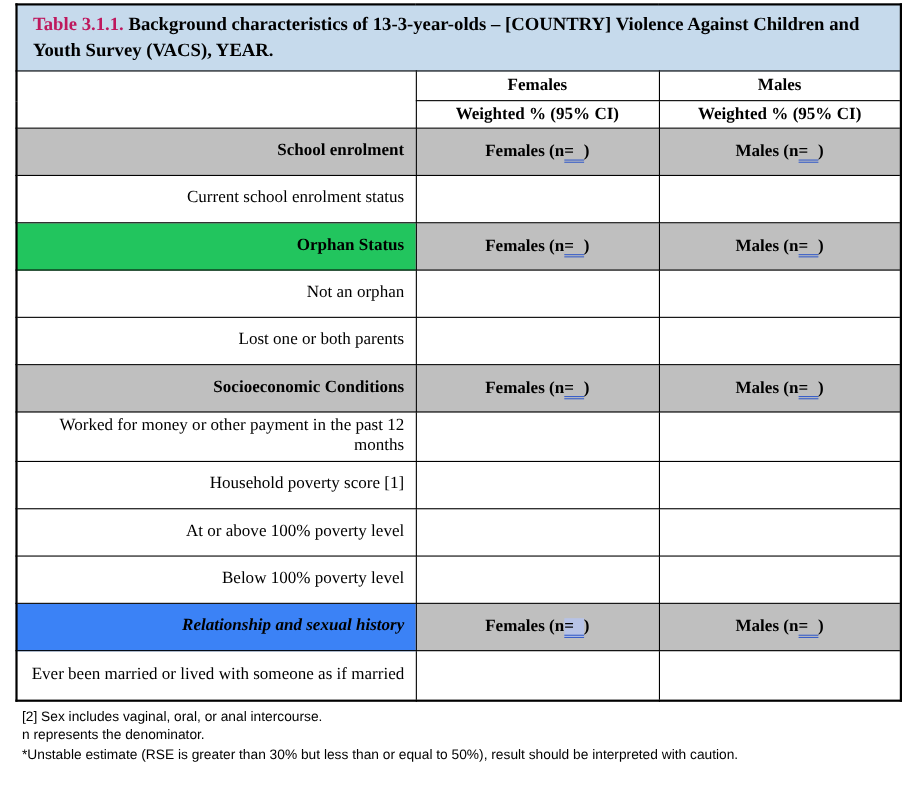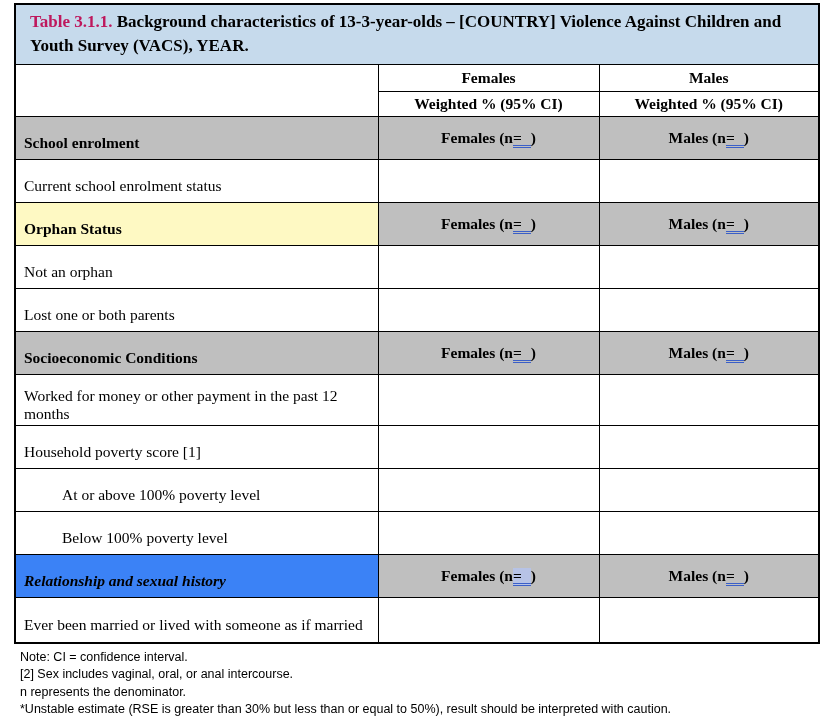--- a/index.html
+++ b/index.html
@@ -11,21 +11,21 @@
   tr.title-row td{font-weight:bold;font-size:17px;line-height:24px;padding:5px 14px 6px 14px;}
   .title-prefix{font-weight:bold;}
   
   tr.colhead td{text-align:center;font-weight:bold;font-size:15.5px;}
   tr.colhead1{height:27px;}
   tr.colhead2{height:25px;}
   td.corner{background:#fff;}
   
   tr.trow{height:43px;}
   tr.trow2{height:45px;}
-  td.lbl{padding:12px 10px 2px 8px;font-size:15.5px;text-align:left;}
+  td.lbl{padding:0 10px 2px 8px;font-size:15.5px;text-align:right;}
   td.lbl.indent{padding-left:46px;}
   td.val{text-align:center;font-size:15.5px;margin-top:13px;}
   tr.section td{font-weight:bold;}
   tr.section td.lbl{font-size:15.5px;}
   
   .blank{display:inline-block;line-height:15px;padding-right:9px;border-bottom:3px double;}
   
   .notes{font-family:"Liberation Sans",sans-serif;font-size:12.5px;line-height:17.6px;padding:5px 0 0 6px;}
 </style>
 </head>
@@ -62,21 +62,21 @@
       <td class="val" style="background: rgb(191, 191, 191);"><span>Males (n</span><span class="blank" style="border-bottom-color: rgb(58, 95, 200);">=</span><span>)</span></td>
     </tr>
 
     <tr class="trow">
       <td class="lbl">Current school enrolment status</td>
       <td class="val"></td>
       <td class="val"></td>
     </tr>
 
     <tr class="trow section">
-      <td class="lbl" style="background: #fef9c3; margin-left: 20px;">Orphan Status</td>
+      <td class="lbl" style="background: #22c55e; margin-left: 20px;">Orphan Status</td>
       <td class="val" style="background: rgb(191, 191, 191);"><span>Females (n</span><span class="blank" style="border-bottom-color: rgb(58, 95, 200);">=</span><span>)</span></td>
       <td class="val" style="background: rgb(191, 191, 191);"><span>Males (n</span><span class="blank" style="border-bottom-color: rgb(58, 95, 200);">=</span><span>)</span></td>
     </tr>
 
     <tr class="trow">
       <td class="lbl">Not an orphan</td>
       <td class="val"></td>
       <td class="val"></td>
     </tr>
 
@@ -124,18 +124,17 @@
 
     <tr class="trow2">
       <td class="lbl">Ever been married or lived with someone as if married</td>
       <td class="val"></td>
       <td class="val"></td>
     </tr>
   </tbody>
     </table>
 
   <div class="notes">
-    <div>Note: CI = confidence interval.</div>
     <div>[2] Sex includes vaginal, oral, or anal intercourse.</div>
     <div>n represents the denominator.</div>
     <div>*Unstable estimate (RSE is greater than 30% but less than or equal to 50%), result should be interpreted with caution.</div>
   </div>
 </div>
 
 </body></html>

